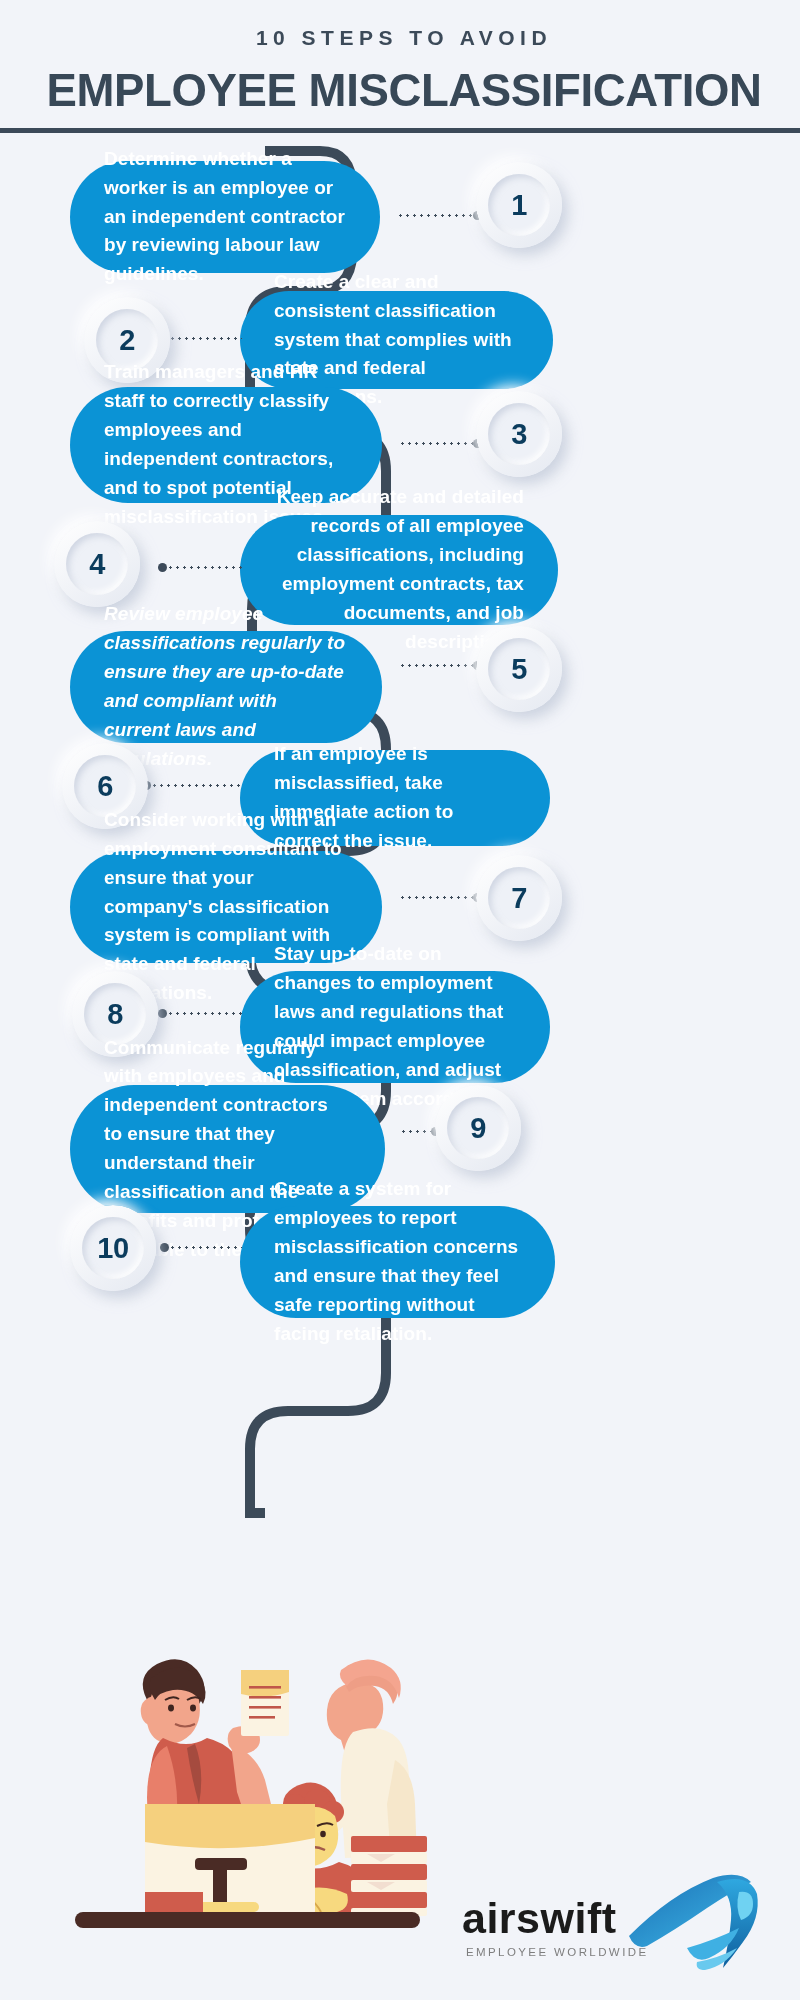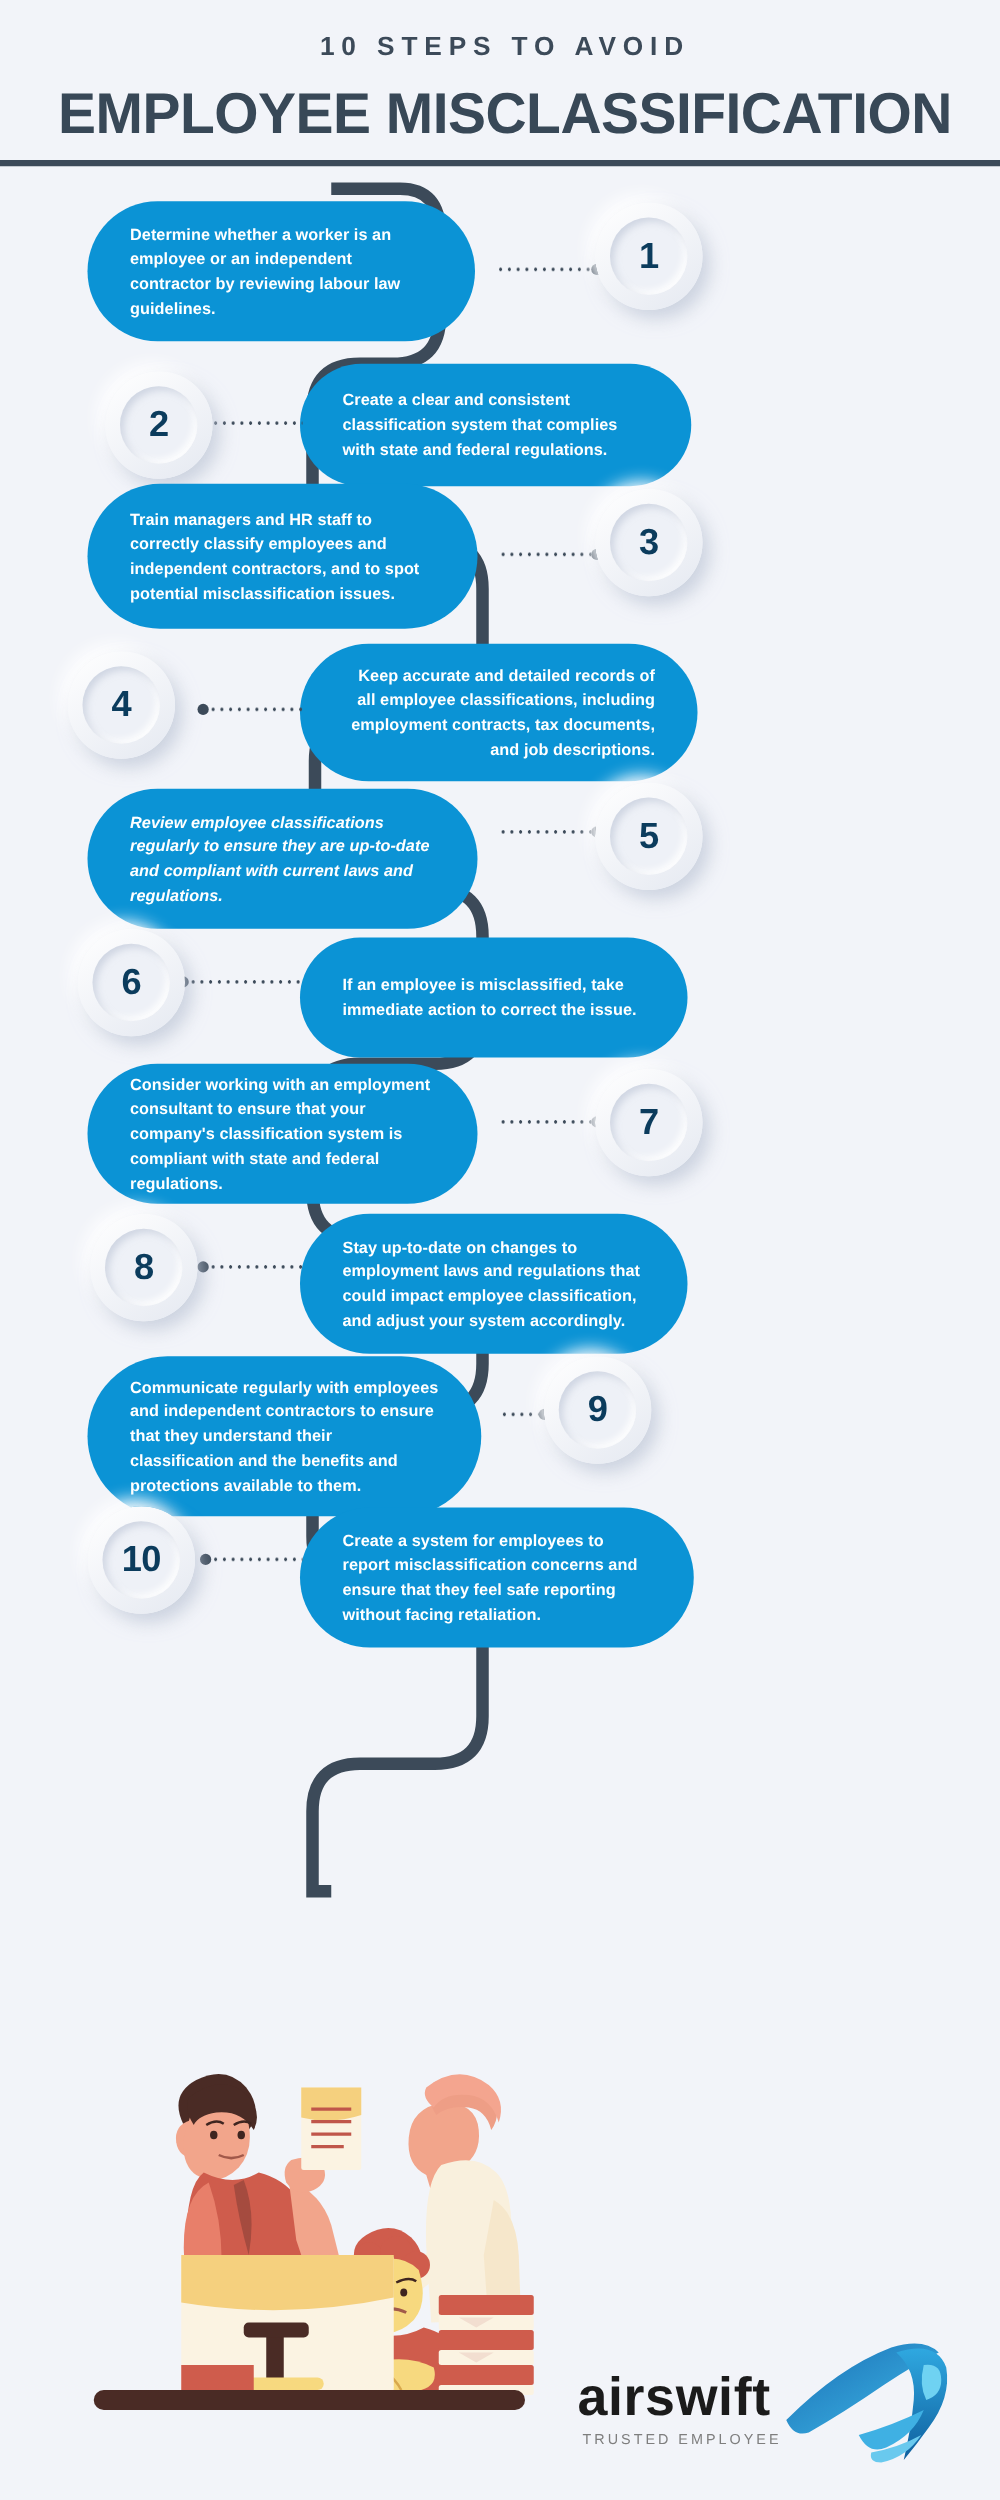--- a/index.html
+++ b/index.html
@@ -33,21 +33,21 @@
 
   .step { position: absolute; }
 
   .bubble {
     position: absolute;
     background: #0b93d5;
     border-radius: 64px;
     color: #ffffff;
     display: flex; align-items: center;
     padding: 18px 34px;
-    font-size: 13px; line-height: 1.52; font-weight: 600;
+    font-size: 19px; line-height: 1.52; font-weight: 600;
     letter-spacing: 0.05px;
   }
   .bubble.right { justify-content: flex-start; }
 
   
   .badge {
     position: absolute;
     width: 86px; height: 86px; border-radius: 50%;
     background: linear-gradient(145deg, #ffffff 0%, #e5e9f1 100%);
     box-shadow: 6px 7px 14px rgba(180,190,208,0.62),
@@ -395,16 +395,16 @@
             <stop offset="100%" stop-color="#0f5f9e"></stop>
         </linearGradient>
       </defs>
       <path d="M2 66 Q44 24 86 8 Q112 0 124 12 Q104 22 80 38 Q48 60 20 76 Q8 80 2 66 Z" fill="url(#bg1)"></path>
       <path d="M90 12 Q122 2 130 24 Q134 48 116 72 Q106 86 96 98 Q102 72 104 50 Q106 26 90 12 Z" fill="url(#bg2)"></path>
       <path d="M112 22 Q126 20 126 34 Q126 46 114 50 Q108 38 112 22 Z" fill="#6fd2f2"></path>
       <path d="M60 78 Q88 70 112 58 Q104 78 82 88 Q68 94 60 78 Z" fill="#3fb0e3"></path>
       <path d="M70 92 Q92 88 110 78 Q98 96 78 100 Q68 100 70 92 Z" fill="#69c9ee"></path>
     </svg>
     <div class="wordmark">airswift</div>
-    <div class="tagline">TRUSTED EMPLOYEE</div>
+    <div class="tagline">EMPLOYEE WORLDWIDE</div>
   </div>
 
 </div>
 
 </body></html>

